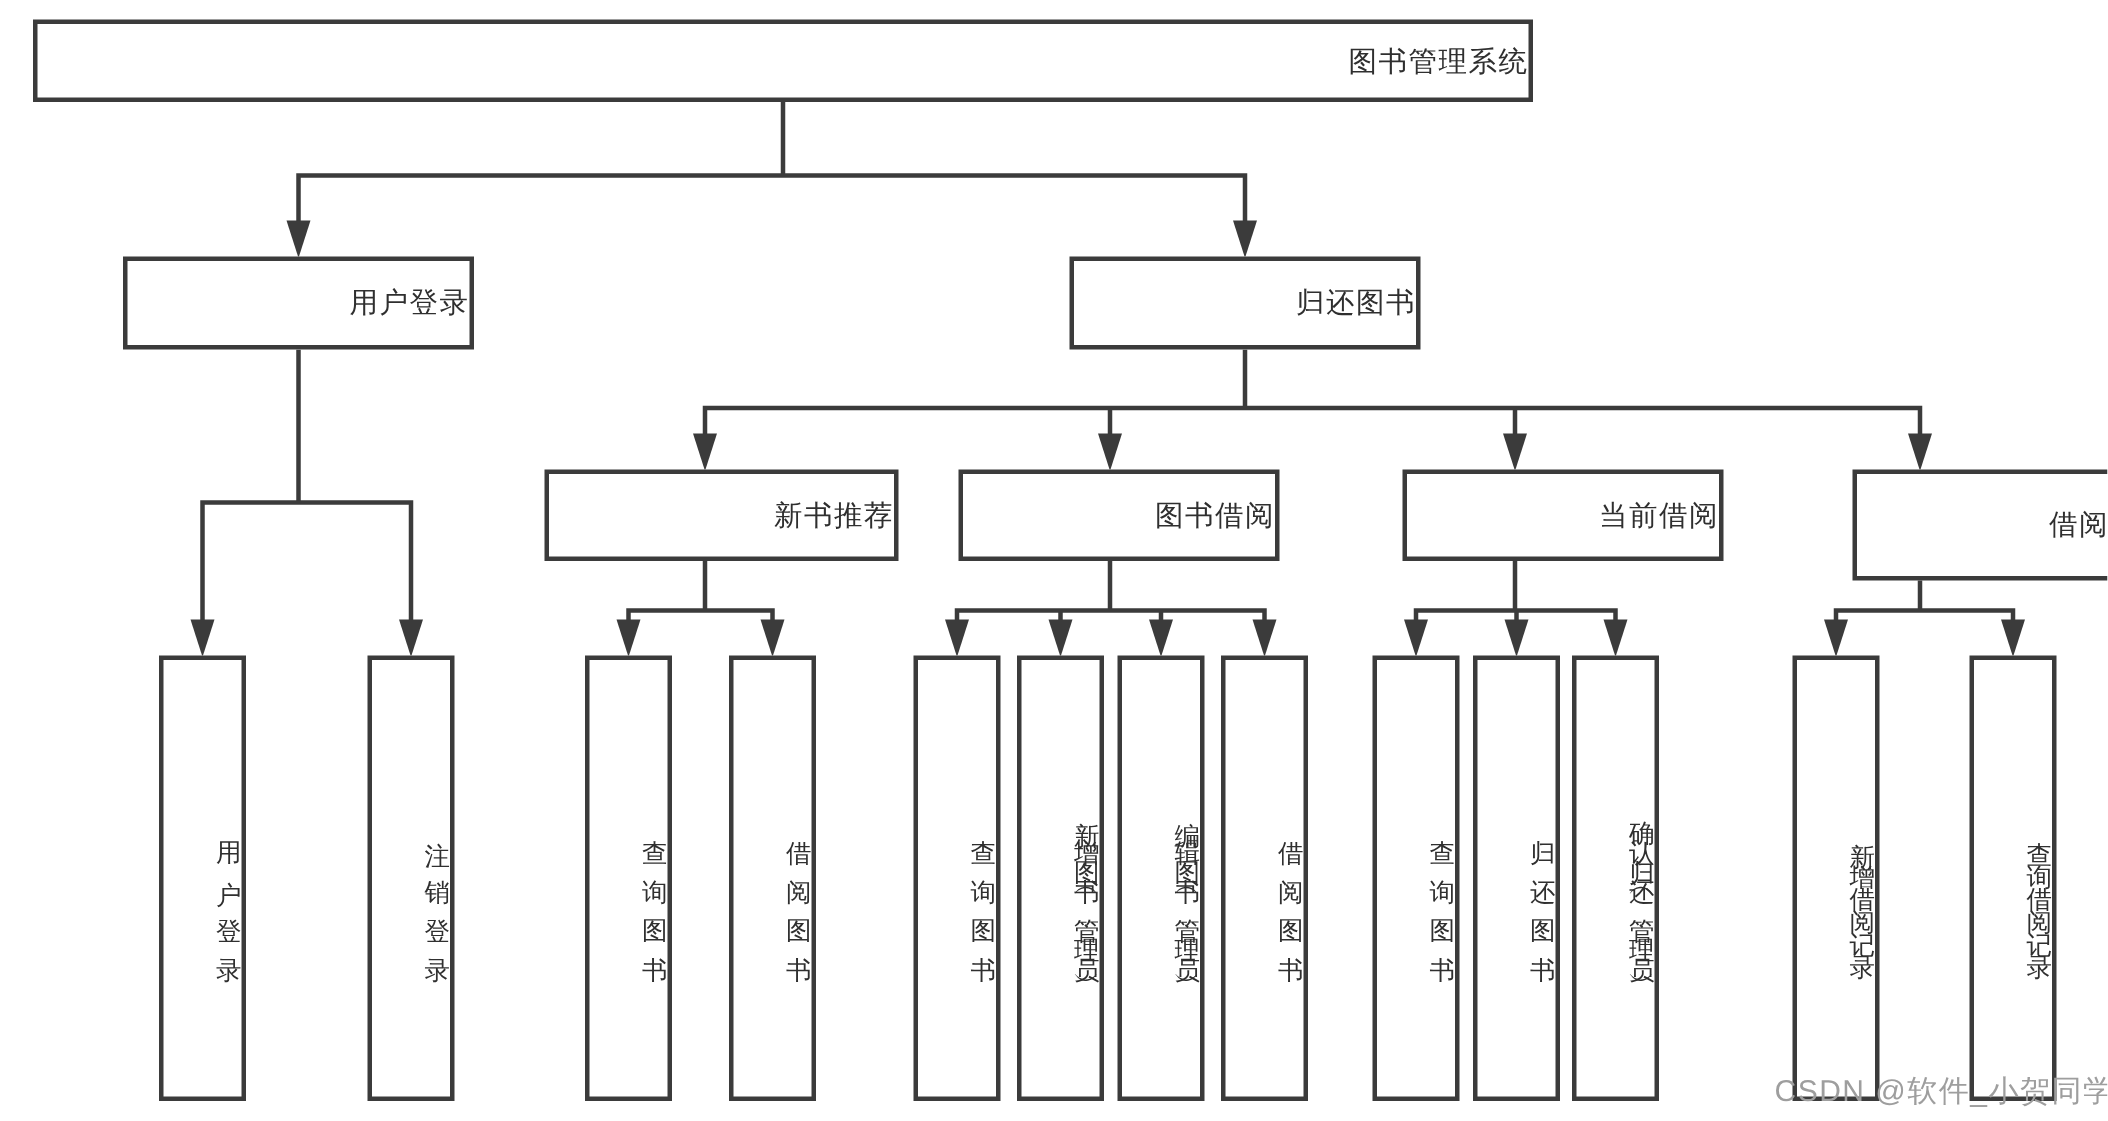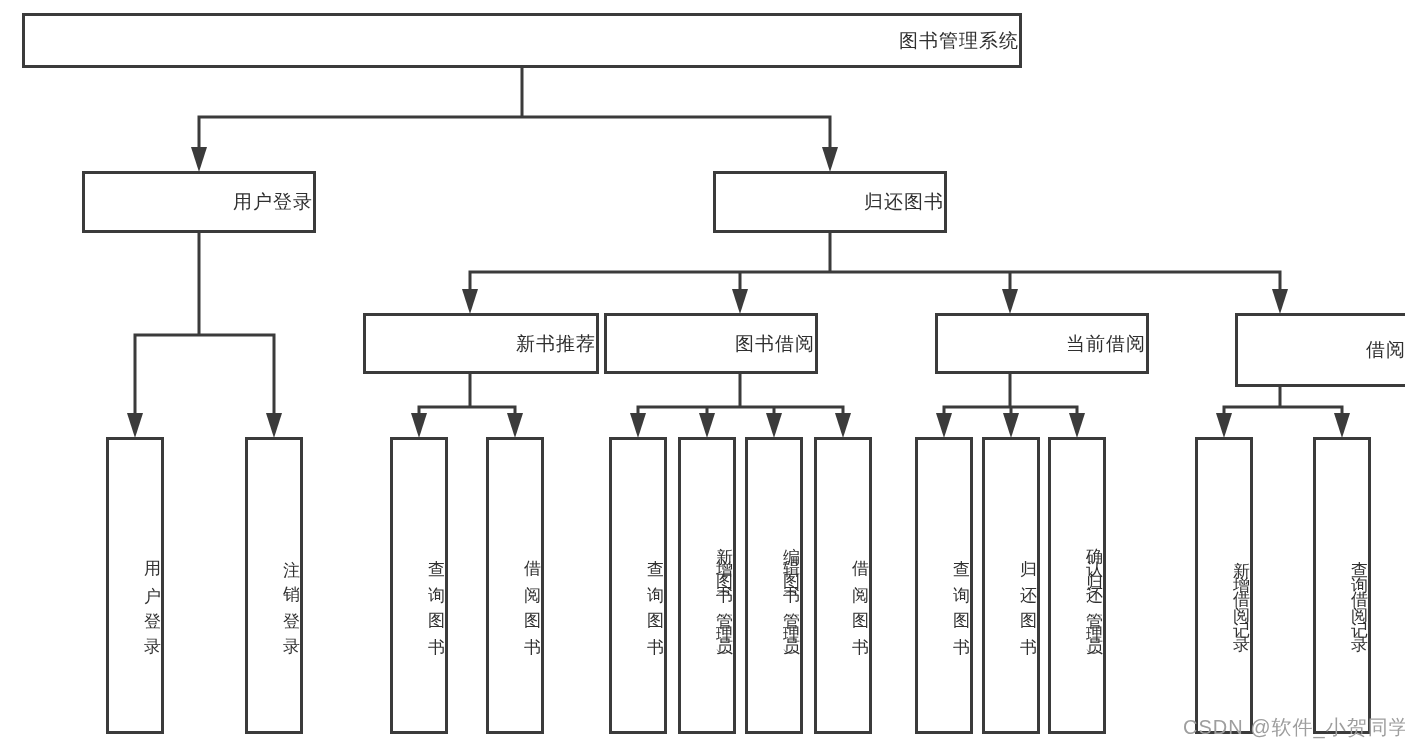--- a/index.html
+++ b/index.html
@@ -91,21 +91,21 @@
   <div class="node" style="left:82px;top:171px;width:234px;height:62px;">
     <span class="hlabel">用户登录</span>
   </div>
   <div class="node" style="left:713px;top:171px;width:234px;height:62px;">
     <span class="hlabel">归还图书</span>
   </div>
 
   <div class="node" style="left:363px;top:313px;width:236px;height:61px;">
     <span class="hlabel">新书推荐</span>
   </div>
-  <div class="node" style="left:604px;top:313px;width:214px;height:61px;">
+  <div class="node" style="left:639px;top:313px;width:214px;height:61px;">
     <span class="hlabel">图书借阅</span>
   </div>
   <div class="node" style="left:903px;top:313px;width:214px;height:61px;margin-left:32px;">
     <span class="hlabel">当前借阅</span>
   </div>
   <div class="node" style="left:1235px;top:313px;width:214px;height:74px;">
     <span class="hlabel">借阅记录</span>
   </div>
 
   <div class="node leaf" style="left:106px;">

